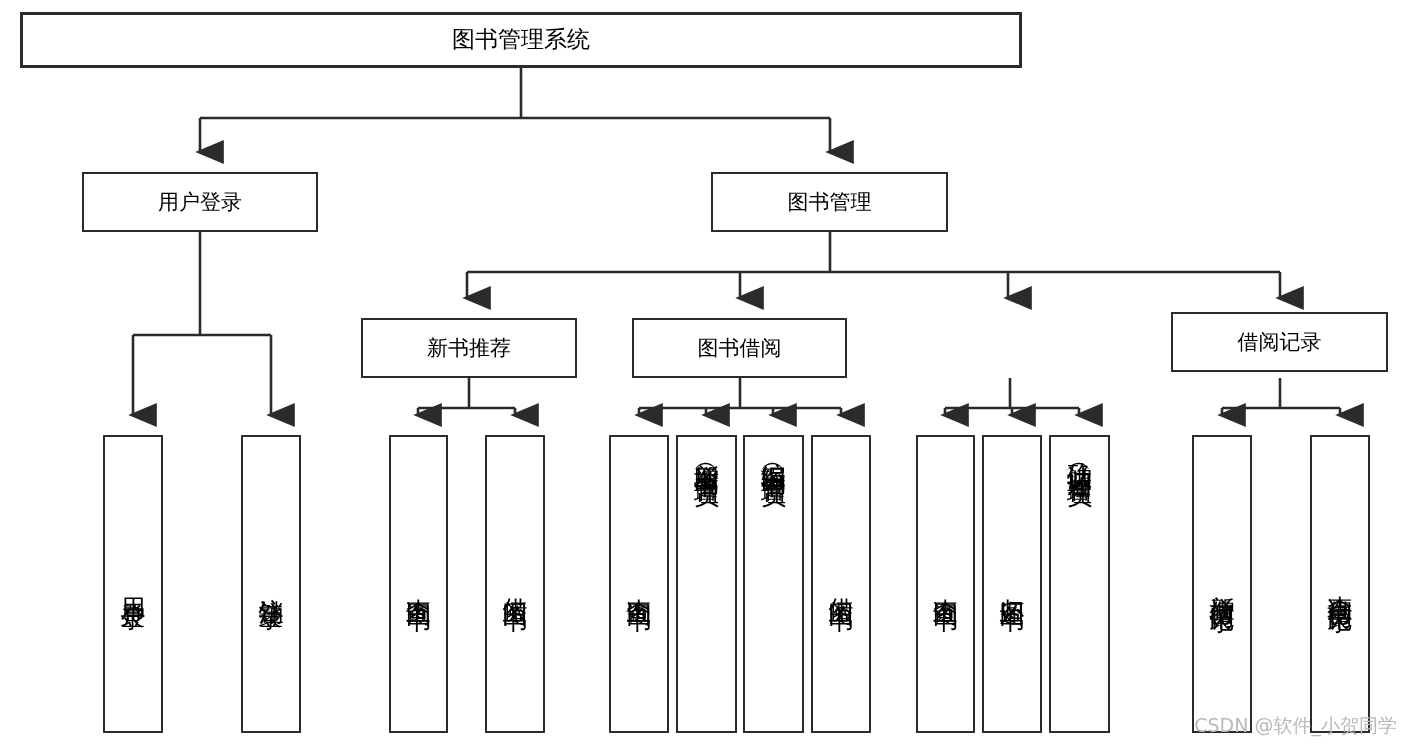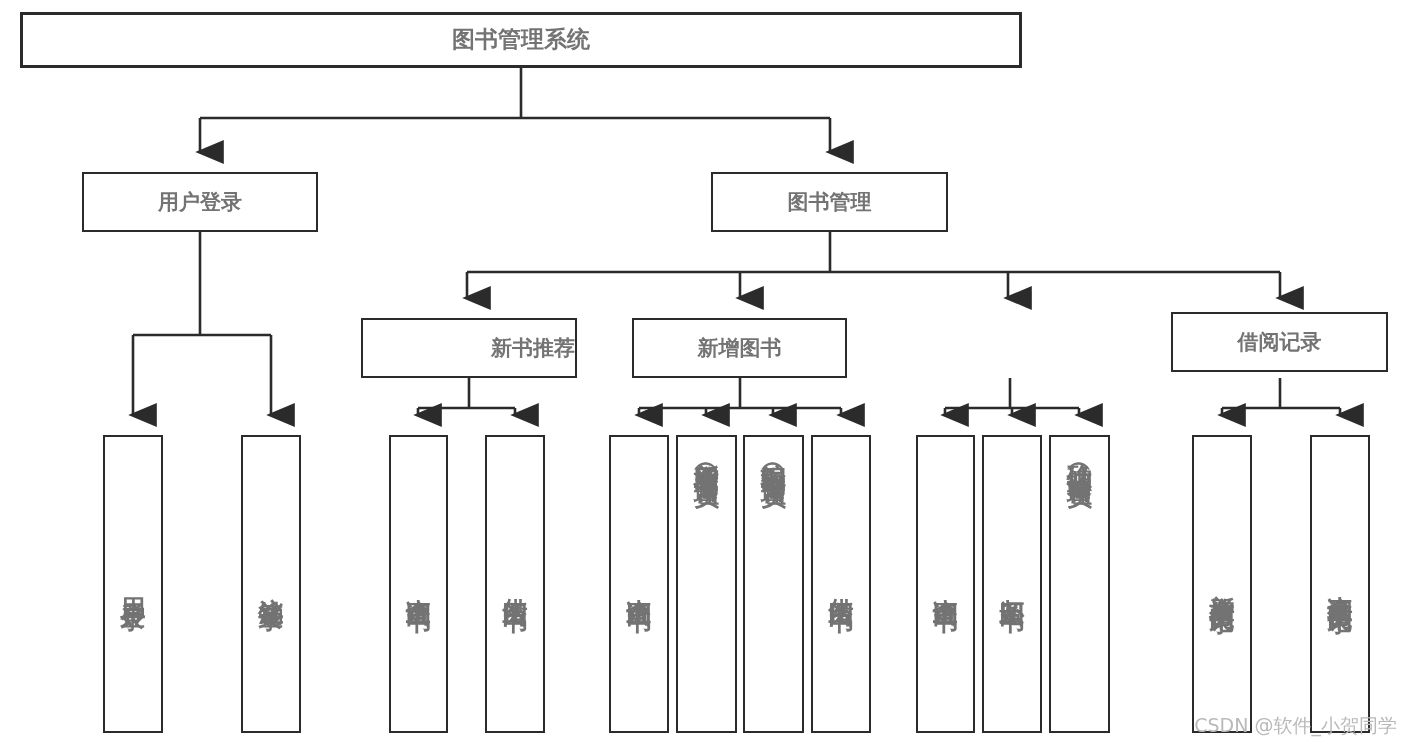--- a/index.html
+++ b/index.html
@@ -17,25 +17,24 @@
     position:absolute;
     box-sizing:border-box;
     background:#ffffff;
     border:2.5px solid #2b2b2b;
     display:flex;
     align-items:center;
     justify-content:center;
     color:#333333;
   }
   .node-label{
-    color:#737373;
+    color:#000000;
     line-height:1.18;
     white-space:nowrap;
     text-align:center;
-    font-weight:bold;
   }
 
   
   .lvl1{border-width:3px;}
   .lvl1 .node-label{font-size:23px;}
 
   
   .lvl2 .node-label{font-size:21px;}
   .lvl3 .node-label{font-size:21px;}
 
@@ -120,26 +119,26 @@
   </div>
 
   <div class="node lvl2" style="left:82px;top:172px;width:236px;height:60px;">
     <span class="node-label">用户登录</span>
   </div>
 
   <div class="node lvl2" style="left:711px;top:172px;width:237px;height:60px;">
     <span class="node-label">图书管理</span>
   </div>
 
-  <div class="node lvl3" style="left:361px;top:318px;width:216px;height:60px;justify-content:flex-end;">
+  <div class="node lvl3" style="left:361px;top:318px;width:216px;height:60px;">
     <span class="node-label">新书推荐</span>
   </div>
 
   <div class="node lvl3" style="left:632px;top:318px;width:215px;height:60px;">
-    <span class="node-label">新增图书</span>
+    <span class="node-label">图书借阅</span>
   </div>
 
 
   <div class="node lvl3" style="left:1171px;top:312px;width:217px;height:60px;">
     <span class="node-label">借阅记录</span>
   </div>
 
   <div class="node leaf center-v" style="left:103px;top:435px;width:60px;height:298px;">
     <span class="node-label">用户登录</span>
   </div>

